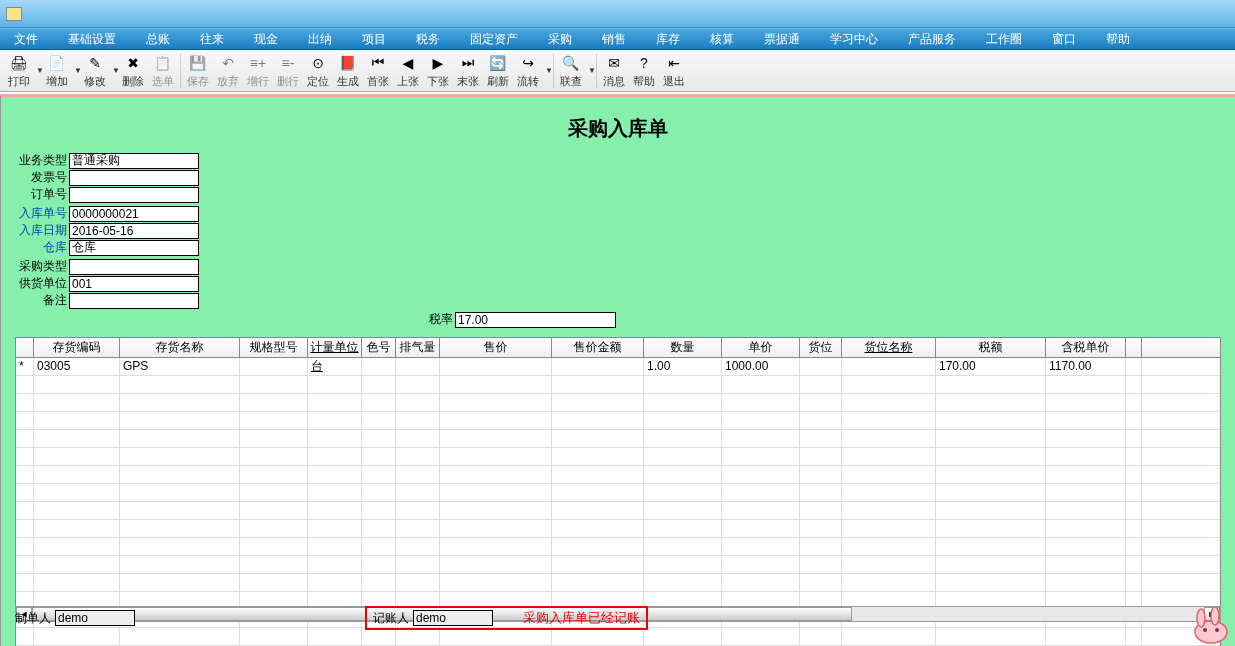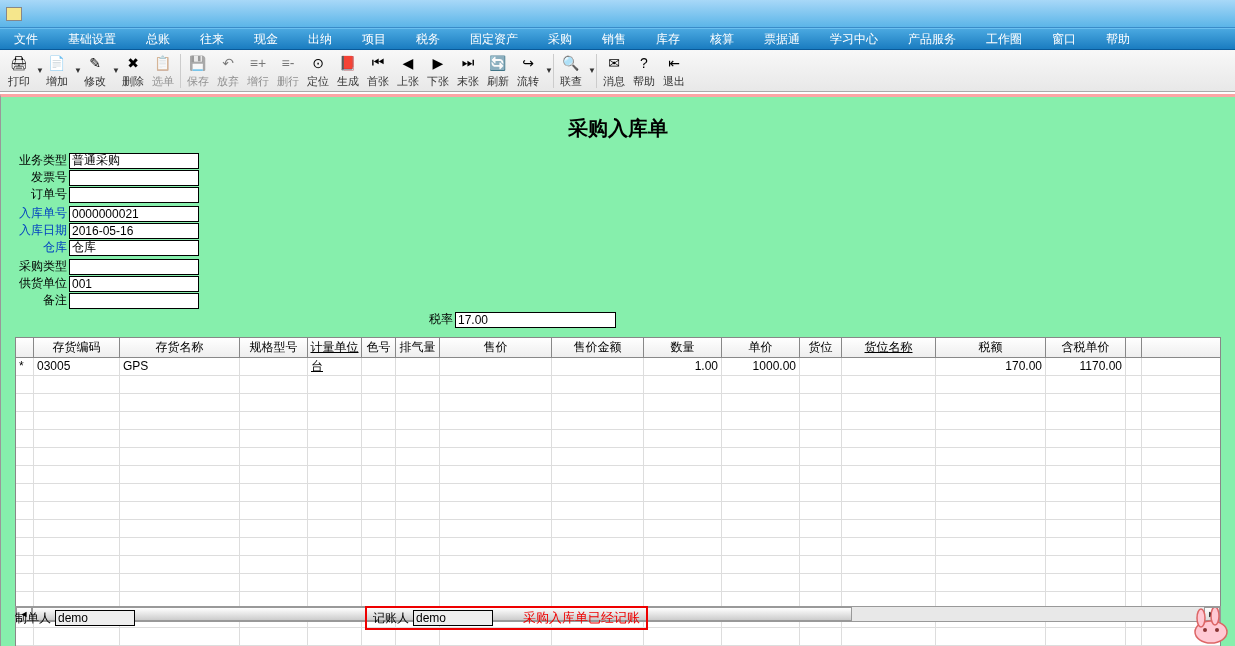--- a/index.html
+++ b/index.html
@@ -36,21 +36,21 @@
 .col3 .form-input { width: 130px; }
 .tax-row { margin-left: 400px; }
 
 .grid-wrap { position: absolute; top: 240px; left: 14px; right: 14px; bottom: 40px; }
 .grid { border: 1px solid #888; width: 100%; }
 .grid-head { display: flex; background: linear-gradient(to bottom, #fff, #eee); height: 20px; border-bottom: 1px solid #888; }
 .gh { border-right: 1px solid #888; text-align: center; line-height: 19px; font-size: 12px; overflow: hidden; }
 .grid-body { height: 310px; background: #fff; }
 .grid-row { display: flex; height: 18px; border-bottom: 1px solid #ddd; }
 .gc { border-right: 1px solid #ddd; padding: 0 3px; line-height: 17px; font-size: 12px; overflow: hidden; }
-.gc.r { text-align: right; }
+.gc.r { }
 
 .w-mark { width: 18px; }
 .w-code { width: 86px; }
 .w-name { width: 120px; }
 .w-spec { width: 68px; }
 .w-unit { width: 54px; text-decoration: underline; }
 .w-color { width: 34px; }
 .w-disp { width: 44px; }
 .w-price { width: 112px; }
 .w-amt { width: 92px; }

